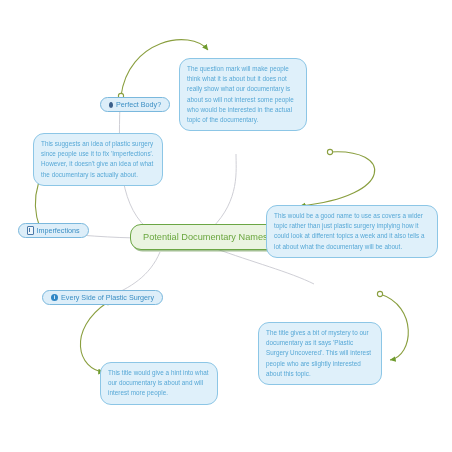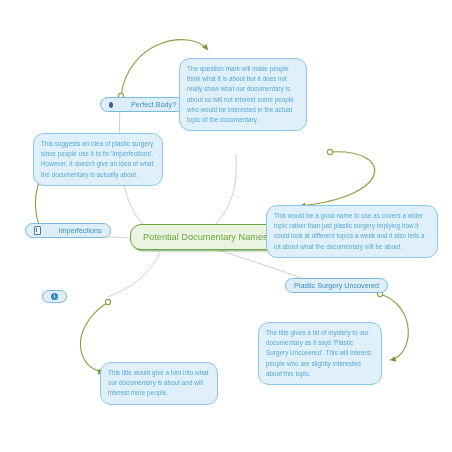--- a/index.html
+++ b/index.html
@@ -9,21 +9,21 @@
     font-family:"Liberation Sans", sans-serif;
     overflow:hidden;
     position:relative;
   }
   #canvas{position:absolute;inset:0;width:452px;height:452px;}
   .svg-layer{position:absolute;top:0;left:0;width:452px;height:452px;pointer-events:none;}
 
   .node{
     position:absolute;
     box-sizing:border-box;
-    display:flex;align-items:center;gap:18px;
+    display:flex;align-items:center;gap:3px;
     border-radius:9px;
     white-space:nowrap;
   }
   .node-blue{
     background:#ddeef9;
     border:1px solid #7ab8dd;
     color:#3c8fc4;
     padding:2px 8px;
     font-size:7.2px;
     border-radius:10px;
@@ -119,32 +119,30 @@
 
   <div class="node node-center" style="left:130px;top:224px;">
     <span>Potential Documentary Names</span>
   </div>
 
   <div class="node node-blue" style="left:100px;top:97px;">
     <span class="ic ic-pin"></span>
     <span>Perfect Body?</span>
   </div>
 
-  <div class="node node-blue" style="left:25px;top:223px;justify-content:center;">
+  <div class="node node-blue" style="left:18px;top:223px;justify-content:center;">
     <span class="ic ic-book"></span>
     <span>Imperfections</span>
   </div>
 
 
-  <div class="node node-blue" style="left:285px;top:278px;">
-    <span>Plastic Surgery Uncovered</span>
-  </div>
 
   <div class="node node-blue" style="left:42px;top:290px;">
     <span class="ic ic-info">i</span>
+    <span>Every Side of Plastic Surgery</span>
   </div>
 
   <div class="box" style="left:179px;top:58px;width:128px;">The question mark will make people think what it is about but it does not really show what our documentary is about so will not interest some people who would be interested in the actual topic of the documentary.</div>
 
   <div class="box" style="left:33px;top:133px;width:130px;">This suggests an idea of plastic surgery since people use it to fix 'Imperfections'. However, it doesn't give an idea of what the documentary is actually about.</div>
 
   <div class="box" style="left:266px;top:205px;width:172px;">This would be a good name to use as covers a wider topic rather than just plastic surgery implying how it could look at different topics a week and it also tells a lot about what the documentary will be about.</div>
 
   <div class="box" style="left:258px;top:322px;width:124px;">The title gives a bit of mystery to our documentary as it says 'Plastic Surgery Uncovered'. This will interest people who are slightly interested about this topic.</div>
 

